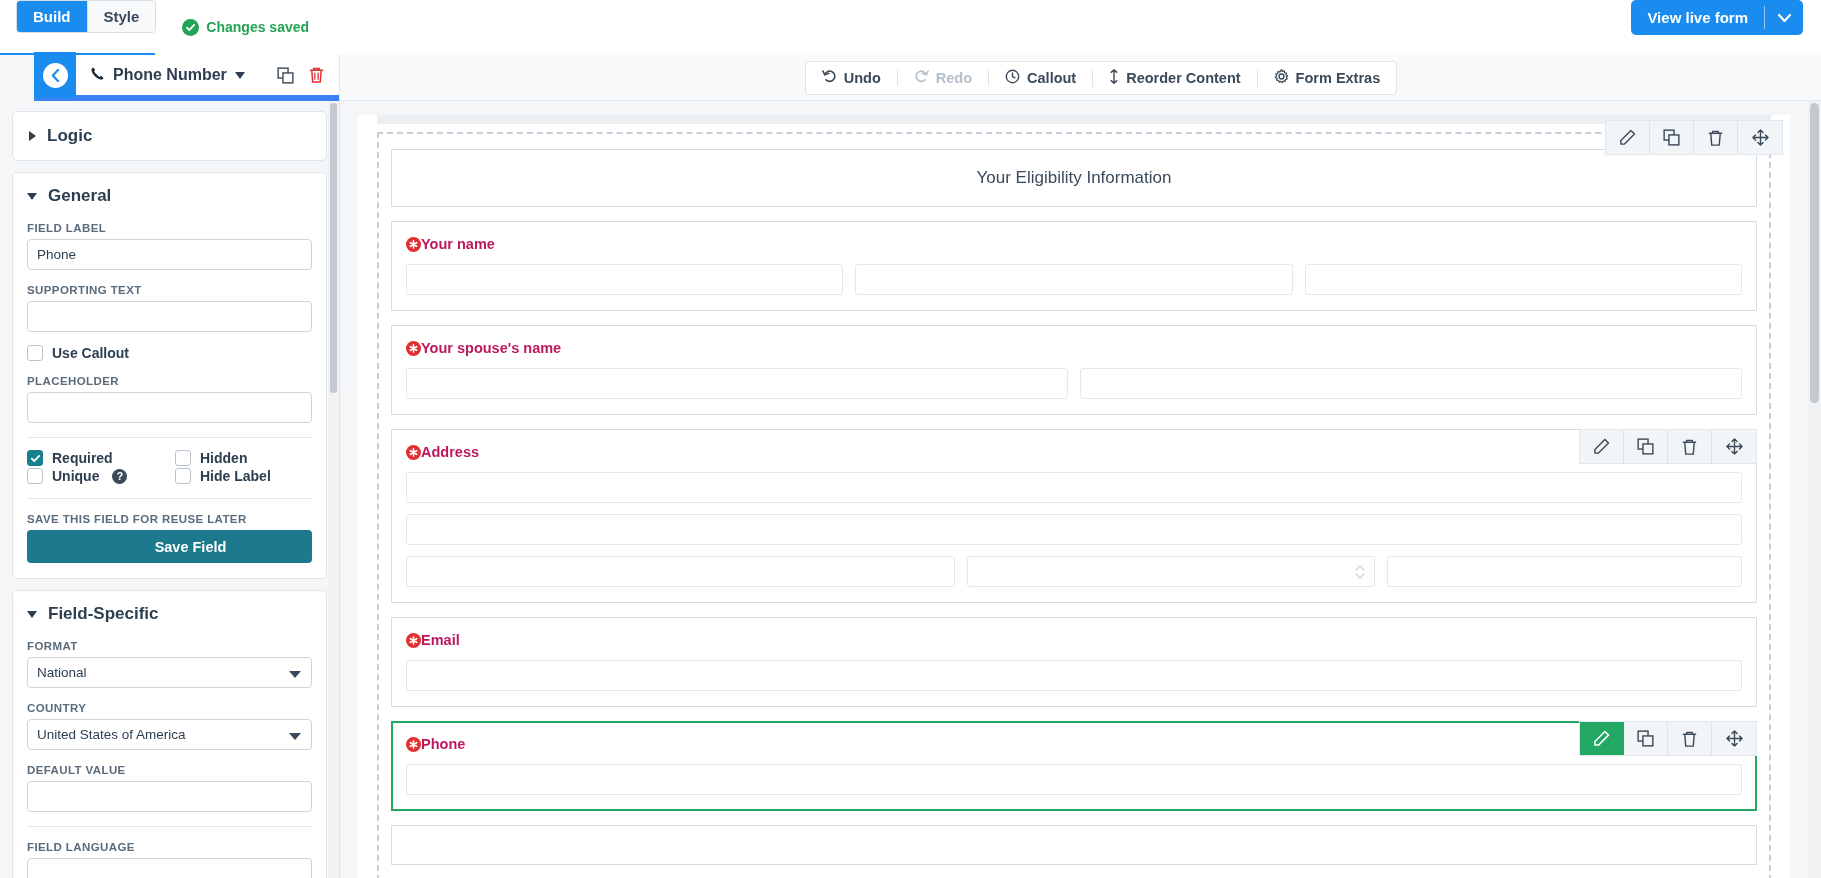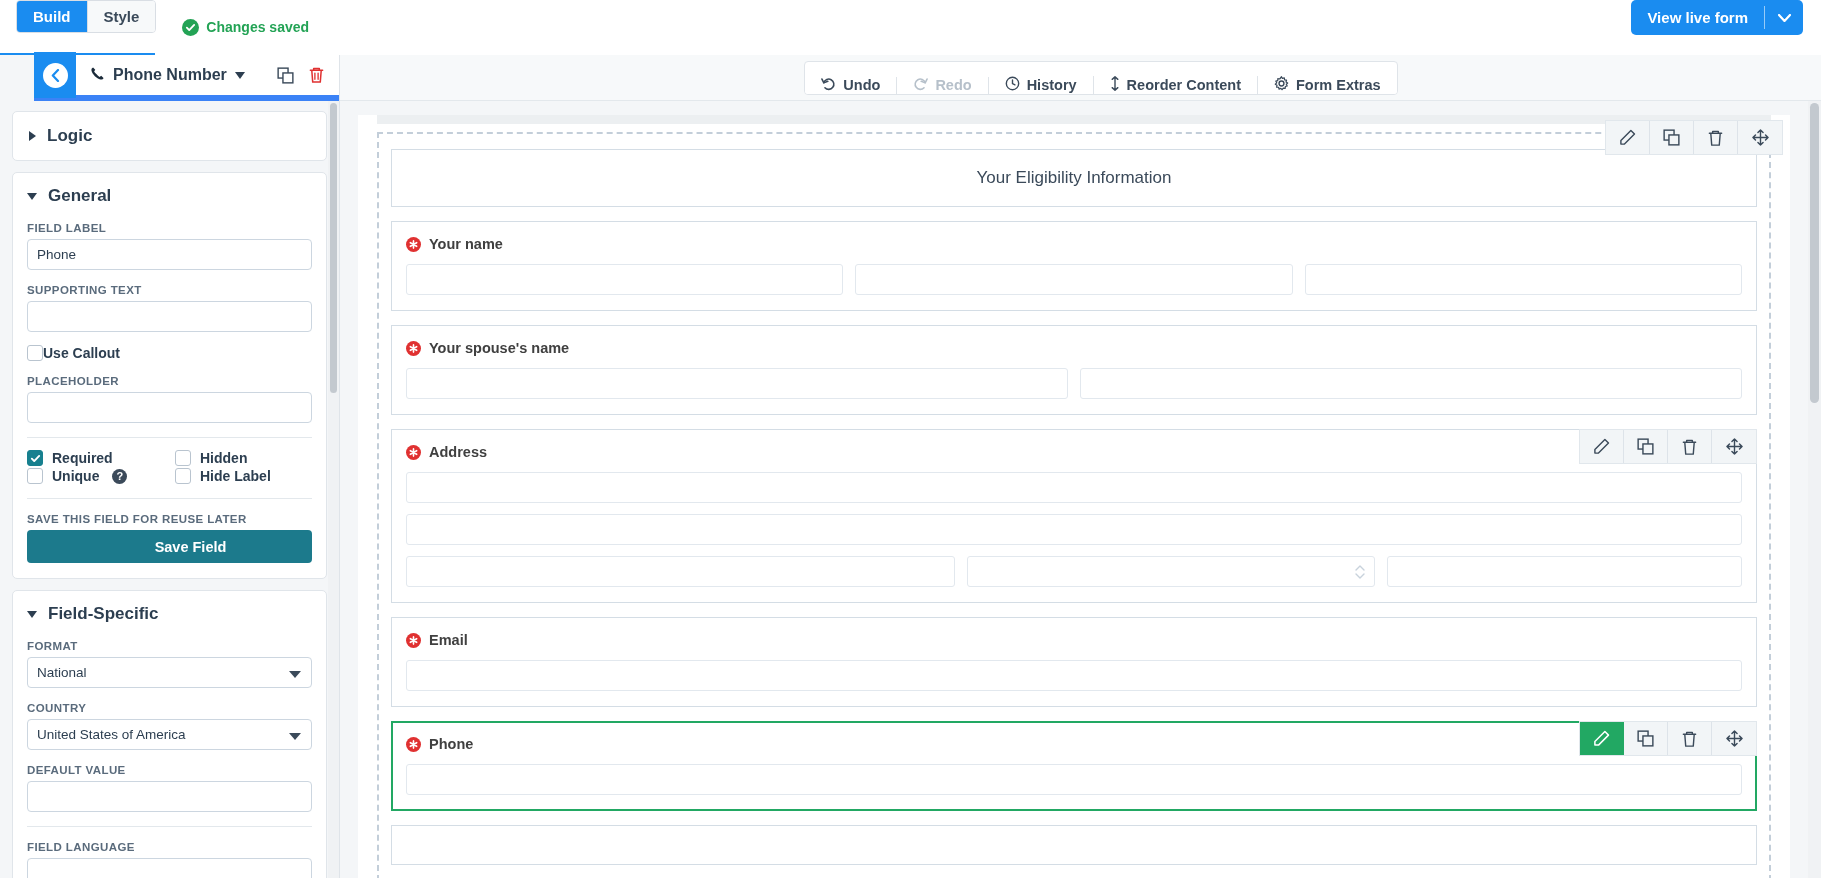--- a/index.html
+++ b/index.html
@@ -166,21 +166,21 @@
     font-family: "Liberation Sans", sans-serif;
     outline: none;
   }
   .sel-wrap { position: relative; }
   .sel-wrap .sel-caret {
     position: absolute; right: 11px; top: 50%;
     transform: translateY(-50%);
     pointer-events: none;
   }
 
-  .cb-row { display: flex; align-items: center; margin-top: 13px; }
+  .cb-row { display: flex; align-items: center; gap: 9px; margin-top: 13px; }
   .cb-grid {
     display: grid;
     grid-template-columns: 148px 1fr;
     row-gap: 2px;
     margin-top: 12px;
   }
   .cb-item { display: flex; align-items: center; gap: 9px; cursor: pointer; }
   .cb {
     width: 16px; height: 16px; flex: 0 0 16px;
     border: 1.5px solid #b9c4cf;
@@ -221,21 +221,21 @@
 
   
   .canvas-col { flex: 1; display: flex; flex-direction: column; min-width: 0; background: #f4f6f8; }
   .canvas-toolbar {
     height: 46px; flex: 0 0 46px;
     background: #f7f9fa;
     border-bottom: 1px solid #e3e8ec;
     display: flex; align-items: center; justify-content: center;
   }
   .tb-group {
-    display: flex; align-items: flex-end;
+    display: flex; align-items: center;
     height: 34px;
     border: 1px solid #dfe4e9;
     border-radius: 4px;
     background: #ffffff;
     overflow: hidden;
     margin-left: 41px;
   }
   .tb-btn {
     display: flex; align-items: center; gap: 7px;
     padding: 0 16px;
@@ -290,22 +290,22 @@
     background: #ffffff;
     padding: 14px 14px 15px 14px;
     margin-bottom: 14px;
     position: relative;
   }
   .fieldblock.selected {
     border: 2px solid #22a863;
     padding: 13px 13px 14px 13px;
   }
   .f-label {
-    display: flex; align-items: center; gap: 8px;
-    font-size: 14.5px; font-weight: bold; color: #404040;
+    display: flex; align-items: center; 
+    font-size: 14.5px; font-weight: bold; color: #be185d;
     margin-bottom: 12px;
   }
   .req-dot {
     width: 15px; height: 15px; flex: 0 0 15px;
     border-radius: 50%; background: #e03131;
     display: flex; align-items: center; justify-content: center;
   }
   .f-row { display: flex; gap: 12px; }
   .f-in {
     height: 31px;
@@ -551,21 +551,21 @@
           </span>
           <span>Redo</span>
         </div>
         <div class="tb-btn">
           <span>
             <svg width="15" height="15" viewBox="0 0 16 16">
                 <circle cx="8" cy="8" r="6.6" stroke="#3b4a5a" stroke-width="1.5" fill="none"></circle>
                 <path d="M8 4.3 V8 L10.6 9.4" stroke="#3b4a5a" stroke-width="1.5" fill="none" stroke-linecap="round"></path>
               </svg>
           </span>
-          <span>History</span>
+          <span>Callout</span>
         </div>
         <div class="tb-btn">
           <span>
             <svg width="10" height="15" viewBox="0 0 10 16">
                 <path d="M5 1 V15 M2 3.6 L5 0.8 L8 3.6 M2 12.4 L5 15.2 L8 12.4" stroke="#3b4a5a" stroke-width="1.5" fill="none" stroke-linecap="round" stroke-linejoin="round"></path>
               </svg>
           </span>
           <span>Reorder Content</span>
         </div>
         <div class="tb-btn">

